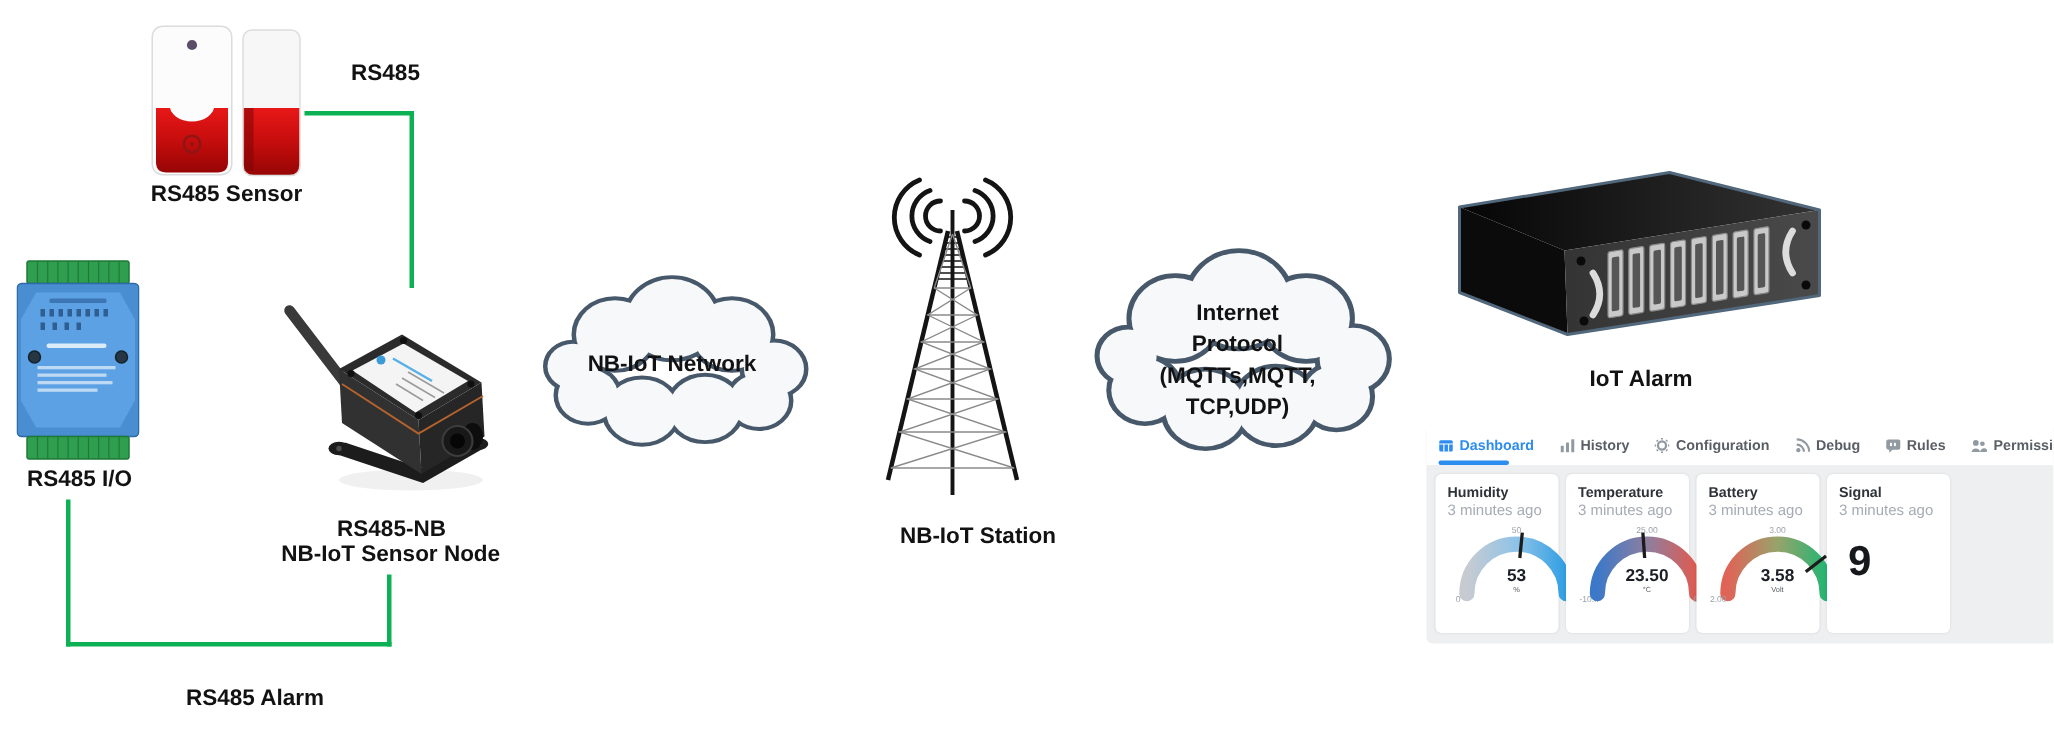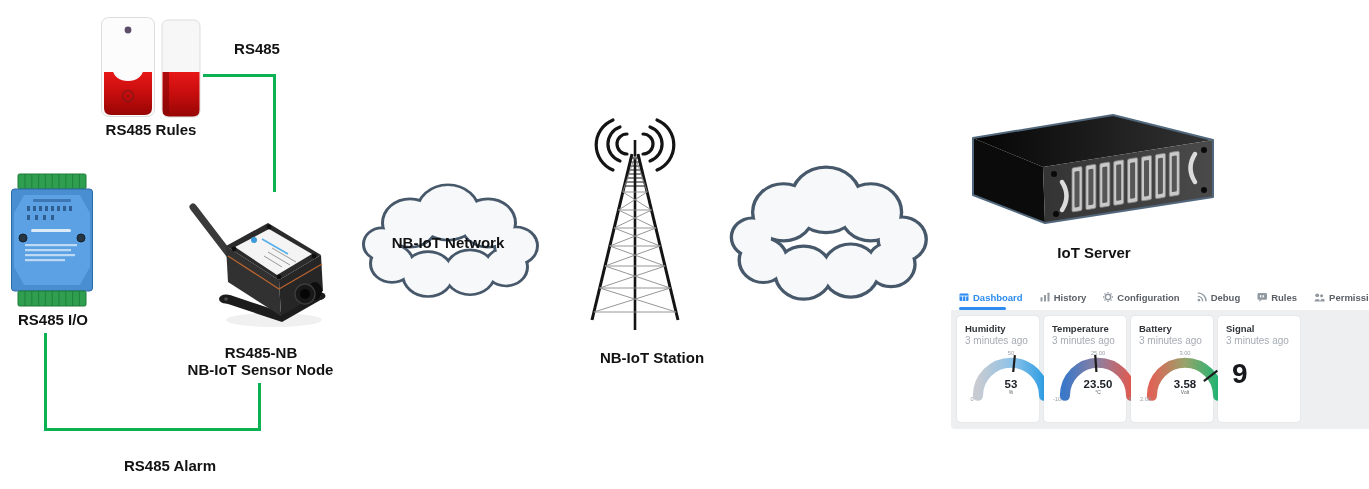--- a/index.html
+++ b/index.html
@@ -49,21 +49,21 @@
     <rect x="1.5" y="1.5" width="53" height="99" rx="7" fill="#fcfcfc" stroke="#dcdcdc"></rect>
     <circle cx="28" cy="14" r="3.4" fill="#5c4e68"></circle>
     <path d="M4,56 H52 V92 q0,7 -7,7 H11 q-7,0 -7,-7 Z" fill="url(#redg)"></path>
     <ellipse cx="28" cy="54" rx="15" ry="11" fill="#fcfcfc"></ellipse>
     <circle cx="28" cy="80" r="5.5" fill="none" stroke="#8c1616" stroke-width="1.5"></circle>
     <circle cx="28" cy="80" r="1.3" fill="#8c1616"></circle>
     <rect x="62" y="4" width="38" height="97" rx="6" fill="#f7f7f7" stroke="#dddddd"></rect>
     <path d="M62.5,56 H99.5 V94 q0,6.5 -6.5,6.5 H69 q-6.5,0 -6.5,-6.5 Z" fill="url(#redg)"></path>
     <rect x="63" y="56" width="6" height="42" fill="#7e0606" opacity=".55"></rect>
   </svg>
-  <div class="dlabel" style="left:88px;top:121px;width:126px">RS485 Rules</div>
+  <div class="dlabel" style="left:88px;top:121px;width:126px">RS485 Sensor</div>
 
   <div class="dlabel" style="left:224px;top:40px;width:66px">RS485</div>
   <div class="glink" style="left: 203px; top: 74px; width: 73px; height: 3px; background: rgb(12, 177, 83);"></div>
   <div class="glink" style="left: 273px; top: 74px; width: 3px; height: 118px; background: rgb(12, 177, 83);"></div>
 
   <svg class="abs" style="left:11px;top:172px" width="82" height="136" viewBox="0 0 82 136">
     <rect x="7" y="2" width="68" height="15" rx="1.5" fill="#2f9e4f" stroke="#1d7a38"></rect>
     <g stroke="#1d7a38" stroke-width="0.8">
       <line x1="14" y1="2" x2="14" y2="17"></line>
         <line x1="20.8" y1="2" x2="20.8" y2="17"></line>
@@ -240,20 +240,24 @@
         <circle cx="62" cy="58" r="26"></circle>
         <circle cx="100" cy="46" r="30"></circle>
       <circle cx="140" cy="58" r="26"></circle>
         <circle cx="168" cy="84" r="20"></circle>
         <circle cx="158" cy="108" r="20"></circle>
       <circle cx="122" cy="114" r="24"></circle>
         <circle cx="80" cy="116" r="24"></circle>
         <circle cx="44" cy="104" r="20"></circle>
     </g>
   </svg>
+  <div class="dlabel" style="left:736px;top:198px;width:178px;line-height:21px">Internet
+Protocol
+(MQTTs,MQTT,
+TCP,UDP)</div>
 
   <svg class="abs" style="left:968px;top:100px" width="250" height="140" viewBox="0 0 250 140">
     <defs>
       <linearGradient id="srvTop" x1="0" y1="0" x2="1" y2="0">
         <stop offset="0" stop-color="#050505"></stop>
           <stop offset="1" stop-color="#333333"></stop>
       </linearGradient>
       <linearGradient id="srvFront" x1="0" y1="0" x2="1" y2="0">
         <stop offset="0" stop-color="#343434"></stop>
           <stop offset="1" stop-color="#4a4a4a"></stop>
@@ -287,21 +291,21 @@
           <rect x="16.4" y="4" width="5" height="36" rx="1"></rect>
         <rect x="30.3" y="4" width="5" height="36" rx="1"></rect>
           <rect x="44.2" y="4" width="5" height="36" rx="1"></rect>
         <rect x="58.1" y="4" width="5" height="36" rx="1"></rect>
           <rect x="72" y="4" width="5" height="36" rx="1"></rect>
         <rect x="85.9" y="4" width="5" height="36" rx="1"></rect>
           <rect x="99.8" y="4" width="5" height="36" rx="1"></rect>
       </g>
     </g>
   </svg>
-  <div class="dlabel" style="left:1038px;top:244px;width:112px;font-size:15px">IoT Server</div>
+  <div class="dlabel" style="left:1038px;top:244px;width:112px;font-size:15px">IoT Alarm</div>
 
   <div class="panel">
     <div class="tabbar">
       <div class="tab active">
         <svg width="10" height="10" viewBox="0 0 10 10">
           <rect x="0.5" y="1.5" width="9" height="7.5" rx="1" fill="#2d8cf0"></rect>
           <g stroke="#fff" stroke-width="0.8">
             <line x1="0.5" y1="4" x2="9.5" y2="4"></line>
               <line x1="3.6" y1="4" x2="3.6" y2="9"></line>
             <line x1="6.7" y1="4" x2="6.7" y2="9"></line>

